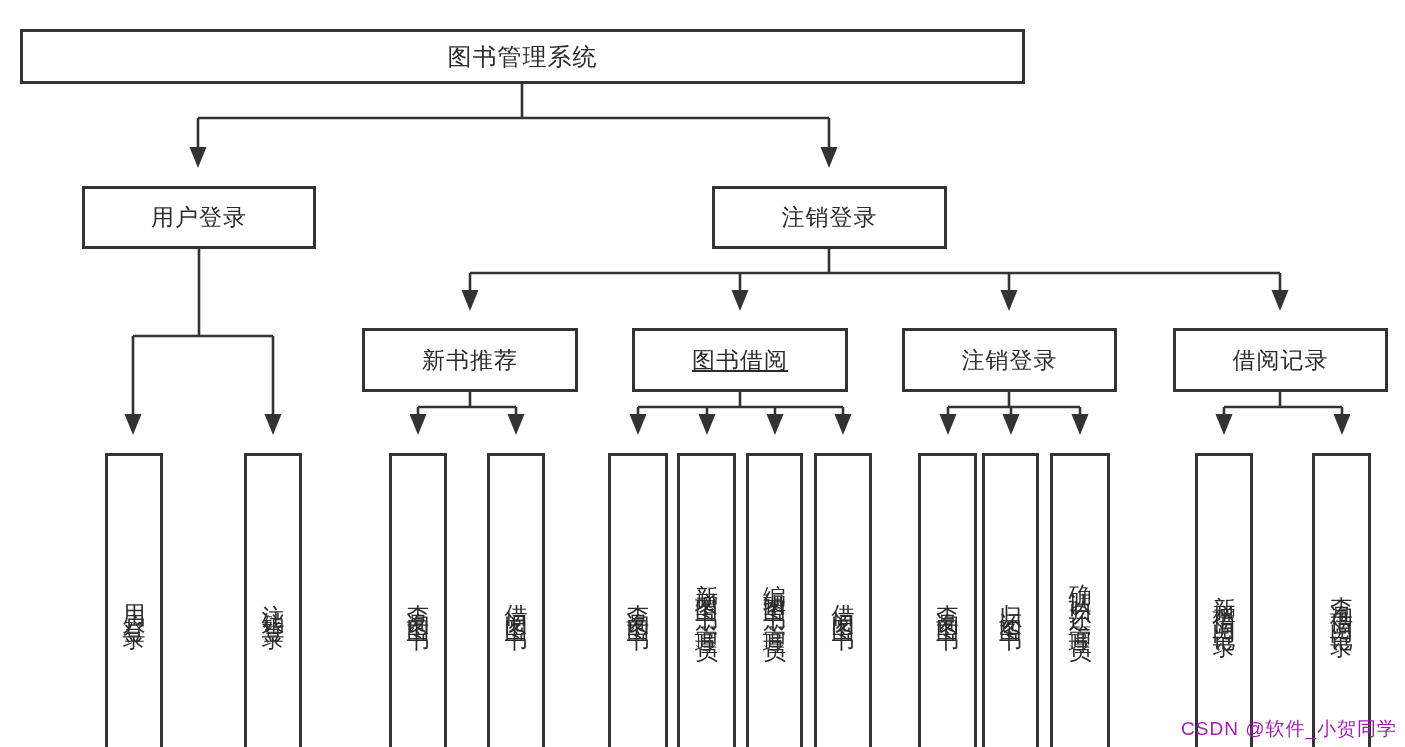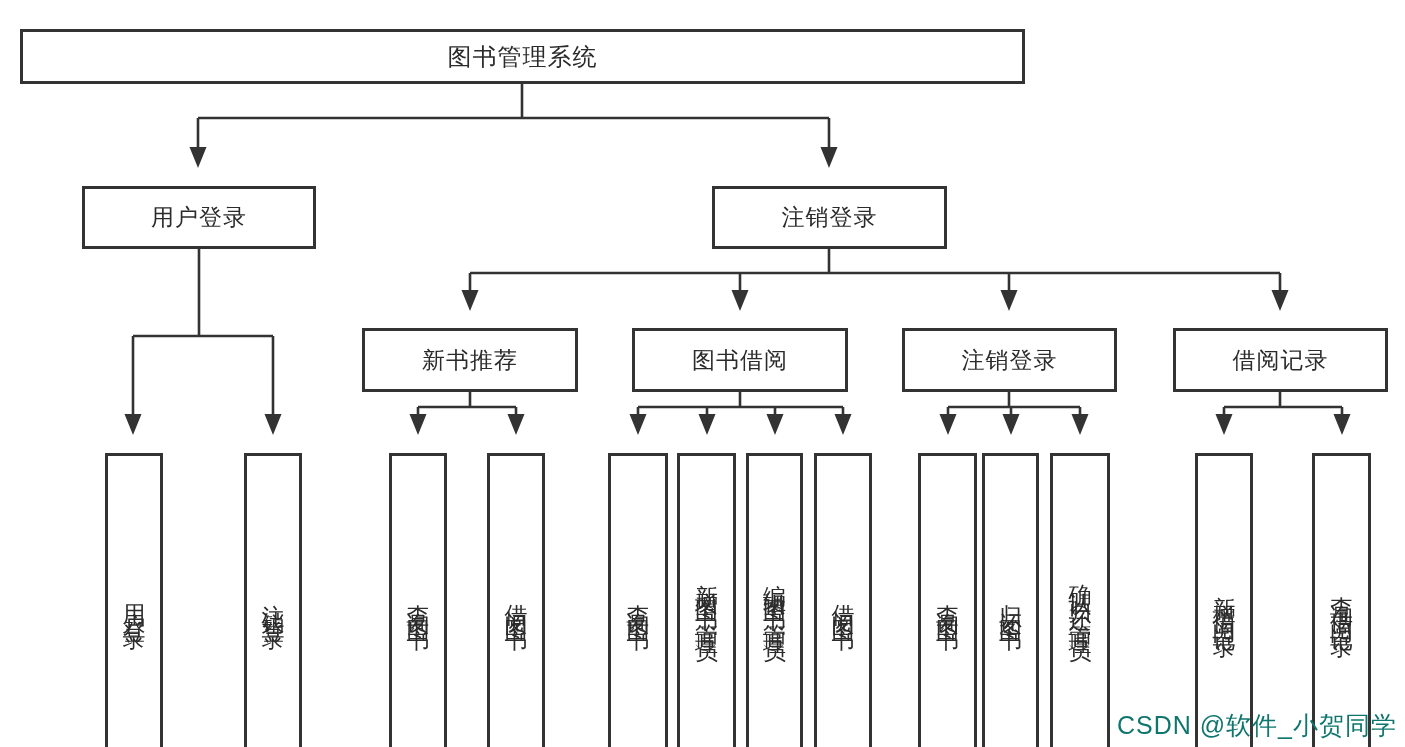--- a/index.html
+++ b/index.html
@@ -37,22 +37,22 @@
     text-orientation: mixed;
     font-size: 23px;
     letter-spacing: 8px;
     line-height: 1;
   }
   .vbox span { display: block; }
   #watermark {
     position: absolute;
     right: 8px;
     bottom: 5px;
-    font-size: 25px;
-    color: #0f766e;
+    font-size: 19px;
+    color: #a21caf;
     letter-spacing: 1px;
     white-space: nowrap;
     text-align: center;
   }
 </style>
 </head>
 <body>
 
 <div id="canvas">
 
@@ -103,21 +103,21 @@
   <div class="box" style="left:82px; top:170px; width:234px; height:63px;">
     <span>用户登录</span>
   </div>
   <div class="box" style="left:712px; top:170px; width:235px; height:63px;">
     <span>注销登录</span>
   </div>
 
   <div class="box" style="left:362px; top:312px; width:216px; height:64px;">
     <span>新书推荐</span>
   </div>
-  <div class="box" style="left:632px; top:312px; width:216px; height:64px;">
+  <div class="box" style="left:632px; top:312px; width:216px; height:64px;text-decoration:underline;">
     <span>图书借阅</span>
   </div>
   <div class="box" style="left:902px; top:312px; width:215px; height:64px;">
     <span>注销登录</span>
   </div>
   <div class="box" style="left:1173px; top:312px; width:215px; height:64px;">
     <span>借阅记录</span>
   </div>
 
   <div class="box vbox" style="left:105px; top:437px; width:58px; height:298px;">

